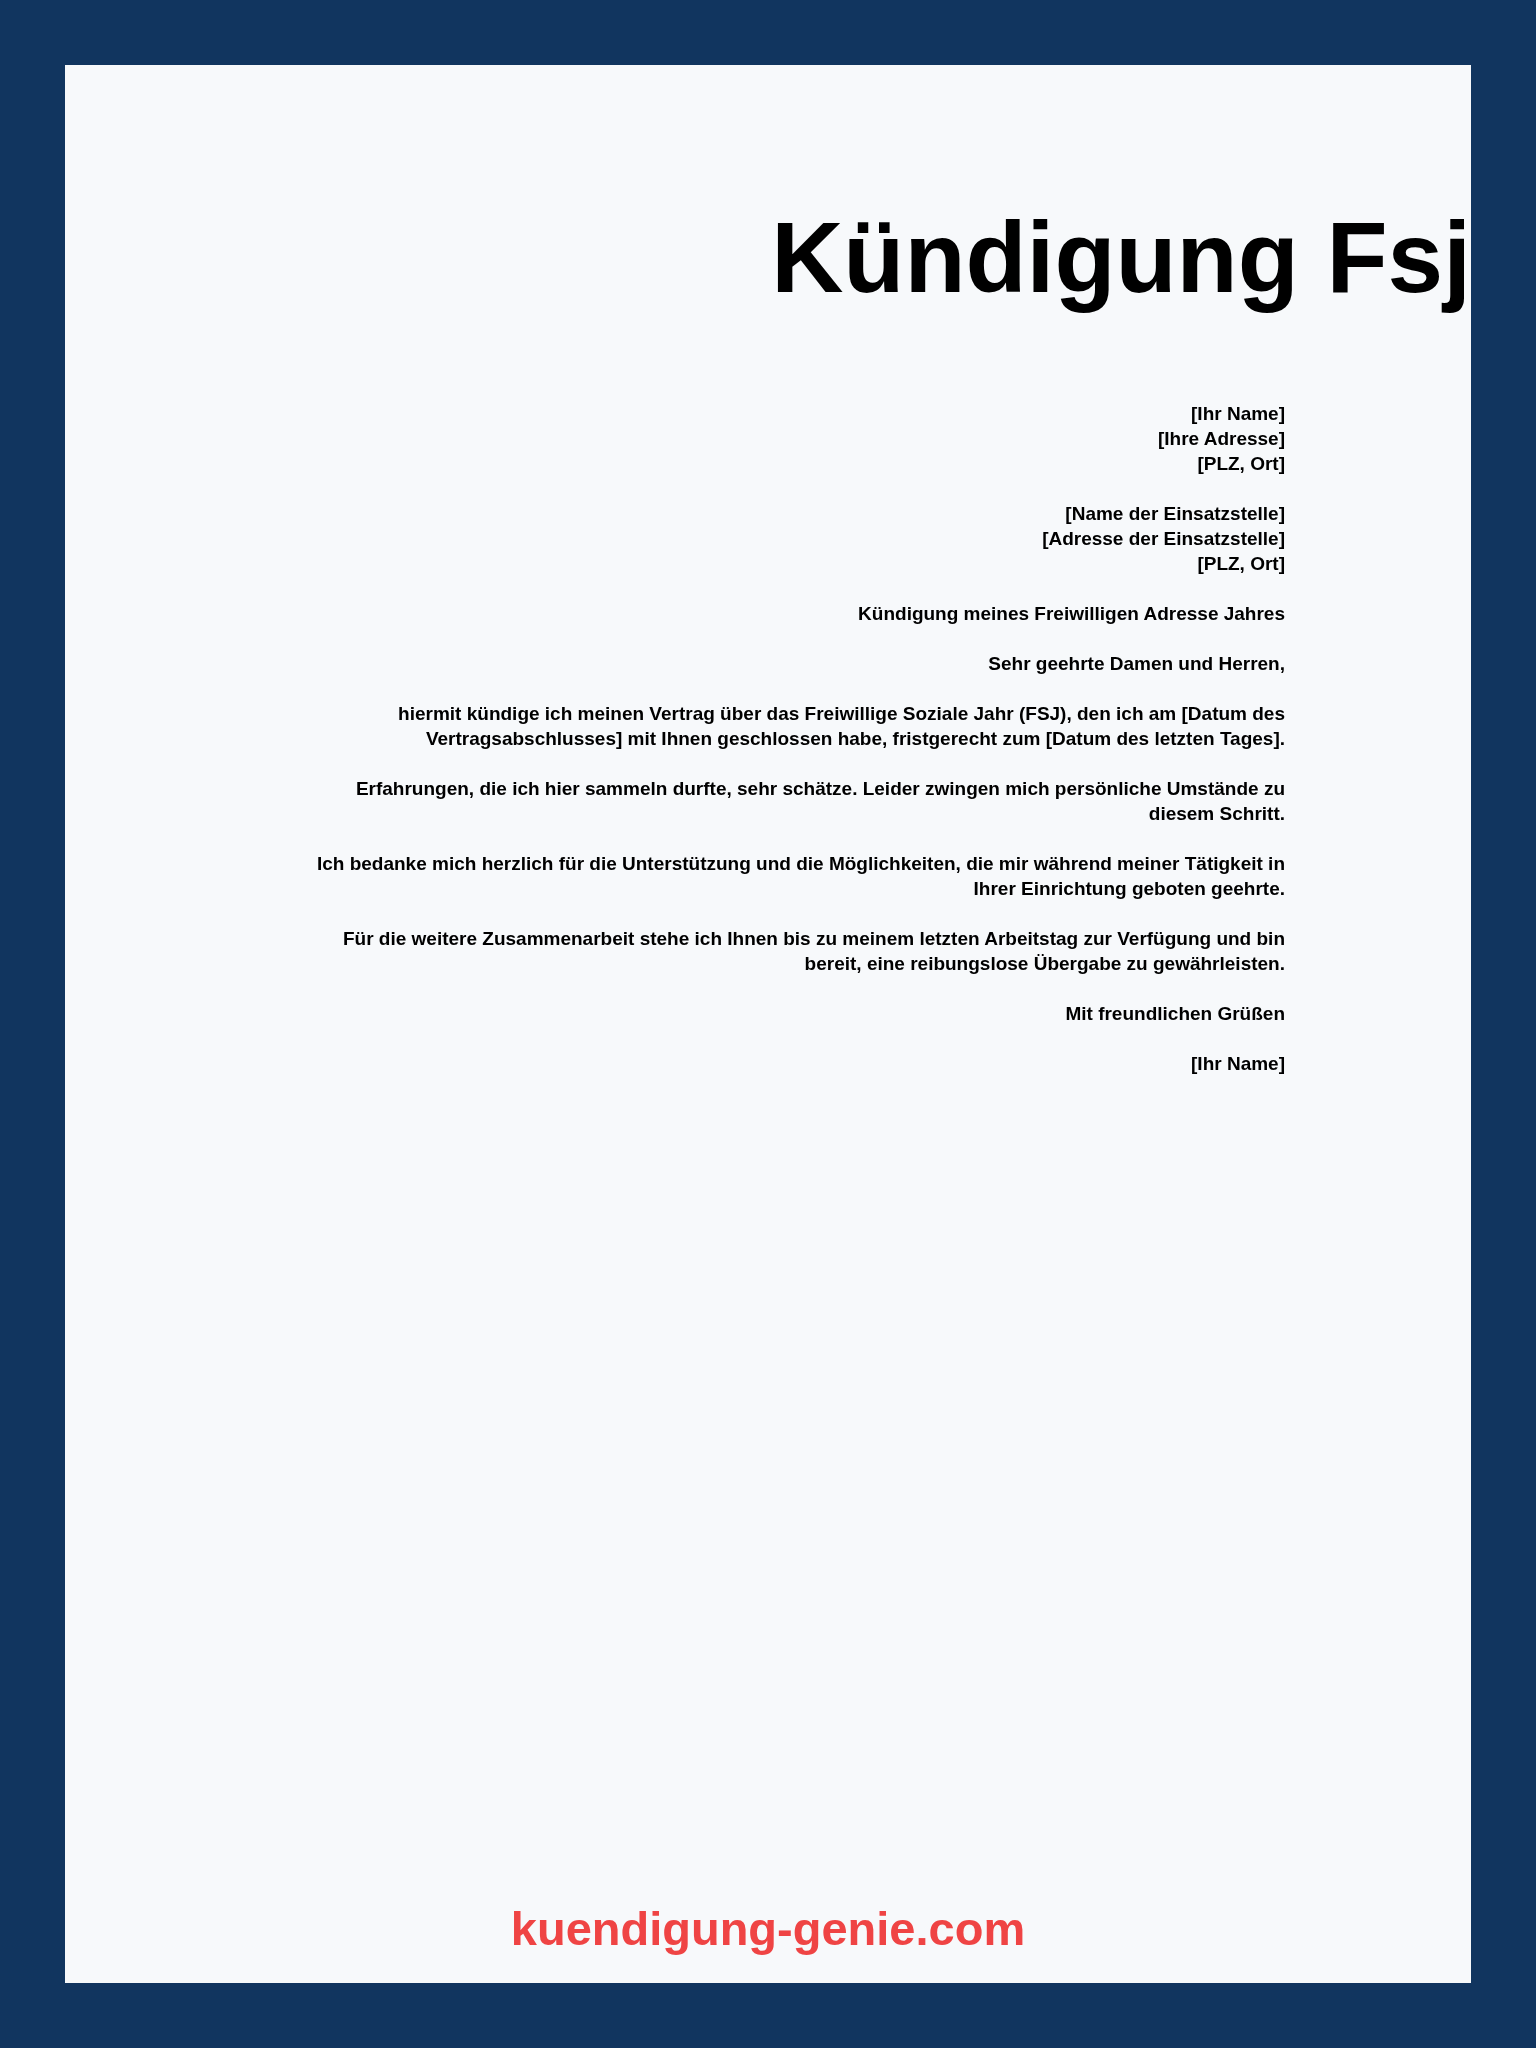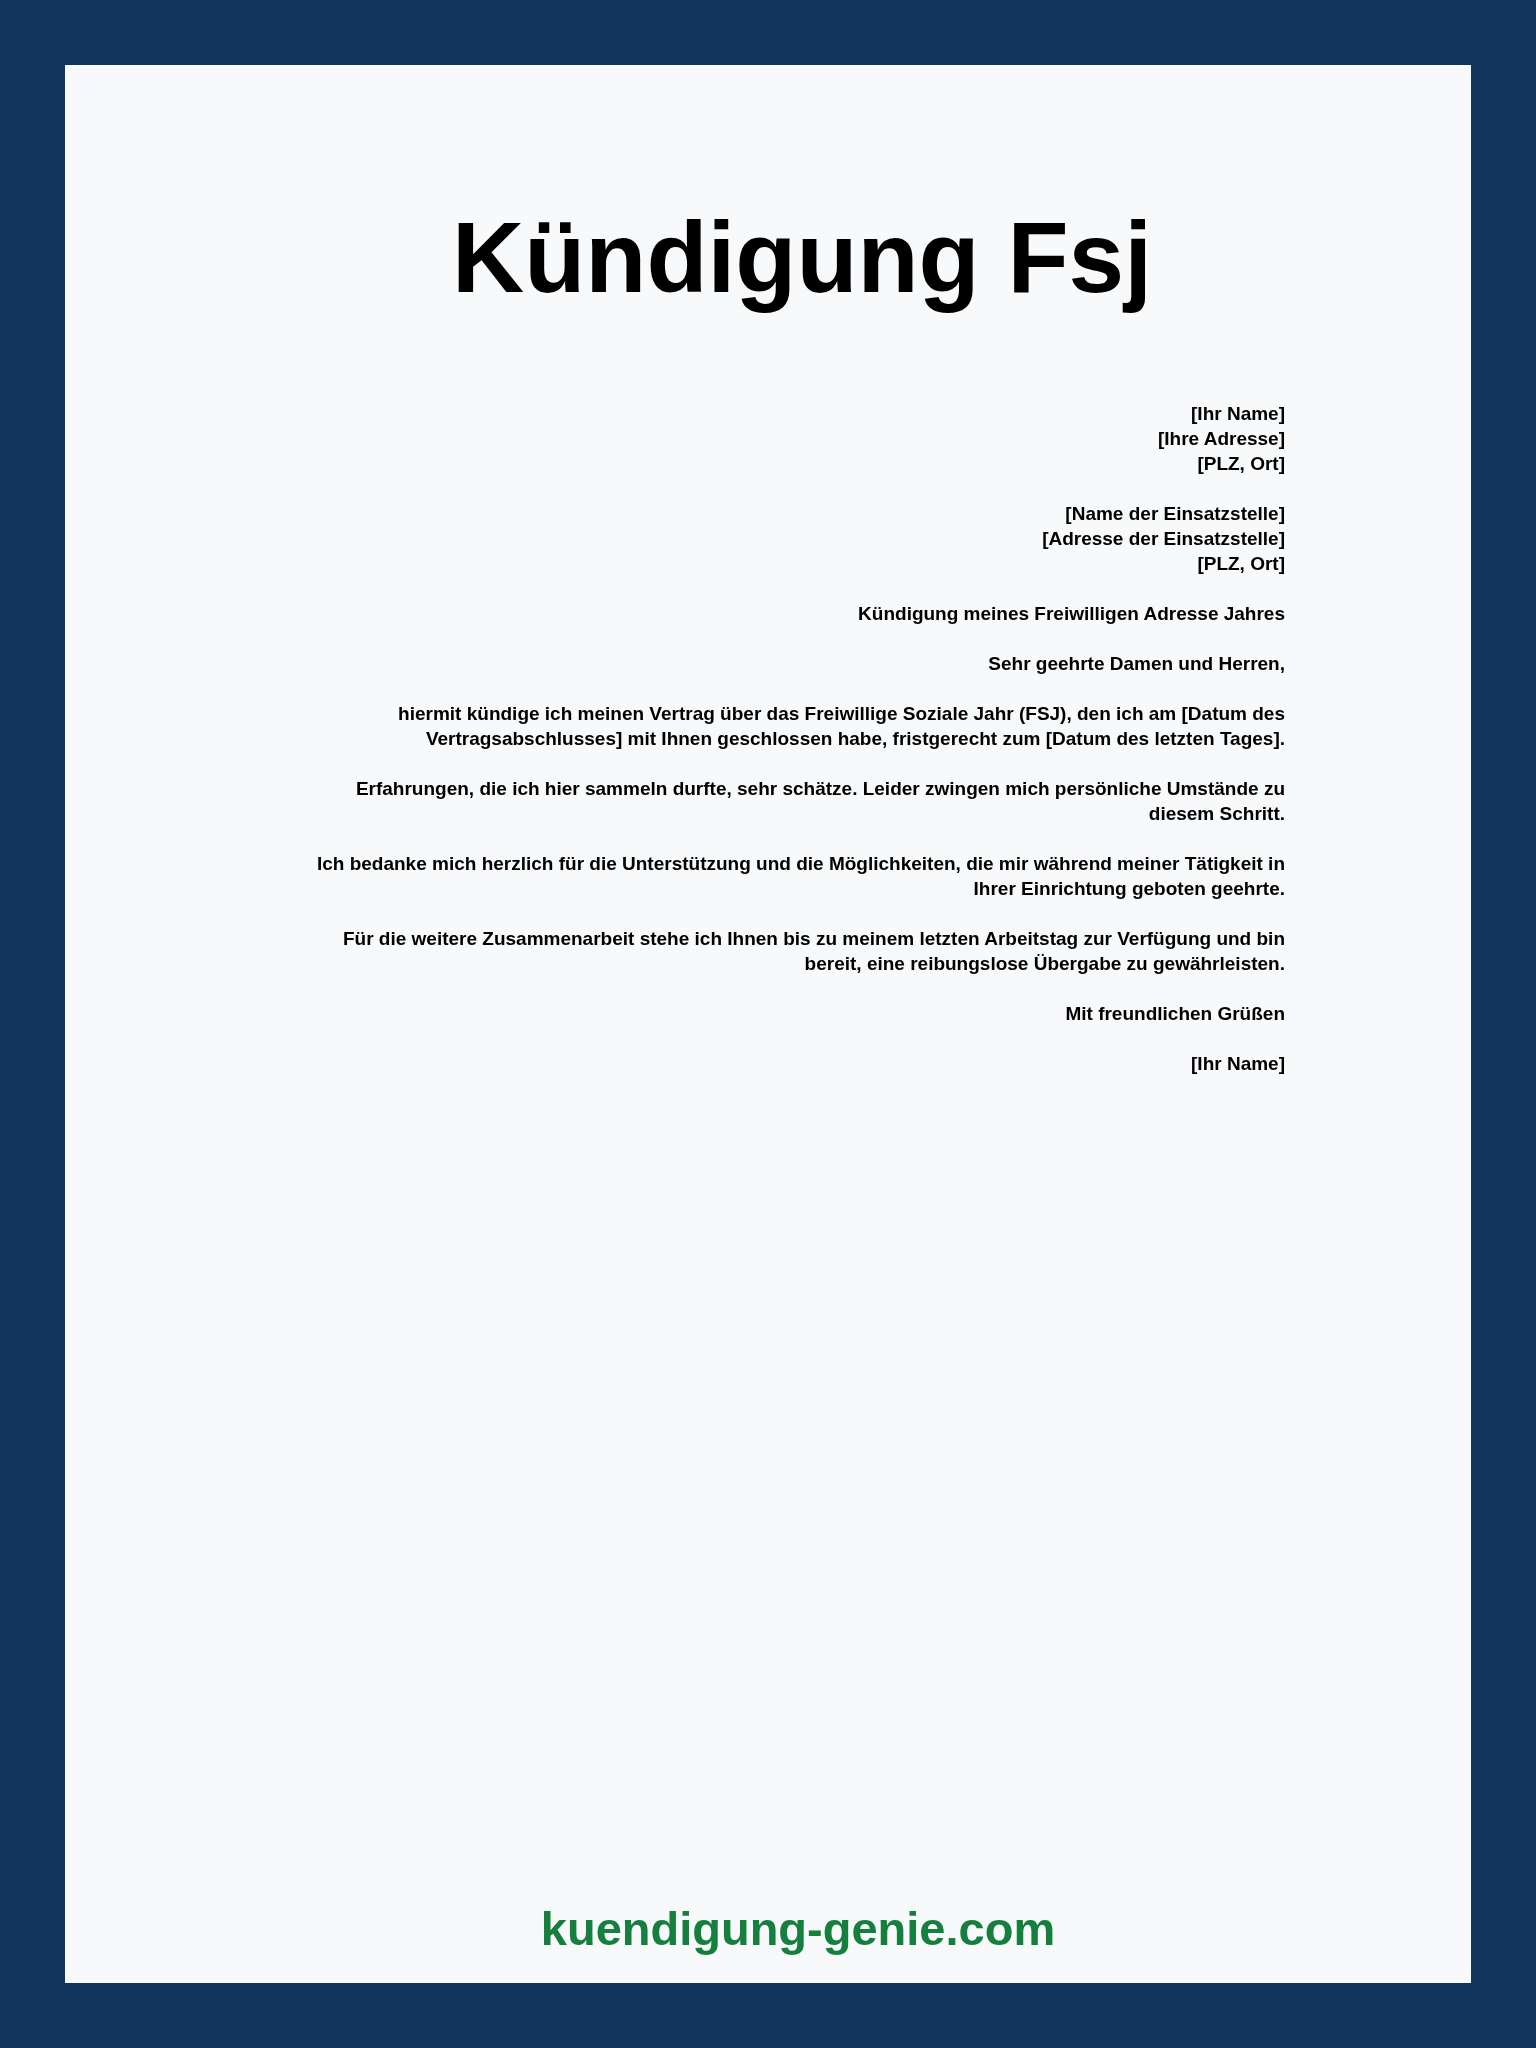--- a/index.html
+++ b/index.html
@@ -20,29 +20,28 @@
     top: 65px;
     width: 1406px;
     height: 1918px;
     background: #f7f9fb;
   }
   .title {
     position: absolute;
     left: 0;
     top: 142px; 
     width: 100%;
-    text-align: center;
+    text-align: right;
     font-family: "Liberation Sans", sans-serif;
     font-weight: bold;
     font-size: 100px;
     line-height: 100px;
     color: #000000;
     margin: 0;
     white-space: nowrap;
-    padding-left: 34px;
   }
   .letter {
     position: absolute;
     left: 186px;  
     top: 336px;   
     width: 1034px;
     font-family: "Liberation Sans", sans-serif;
     font-weight: bold;
     font-size: 19px;
     line-height: 25px;
@@ -62,23 +61,22 @@
   .footer {
     position: absolute;
     left: 0;
     top: 1840px; 
     width: 100%;
     text-align: center;
     font-family: "Liberation Sans", sans-serif;
     font-weight: bold;
     font-size: 47px;
     line-height: 47px;
-    color: #15803d;
+    color: #ef4444;
     white-space: nowrap;
-    padding-left: 30px;
   }
 </style>
 </head>
 <body>
 
 <div class="page">
 
   <h1 class="title">Kündigung Fsj</h1>
 
   <div class="letter">

